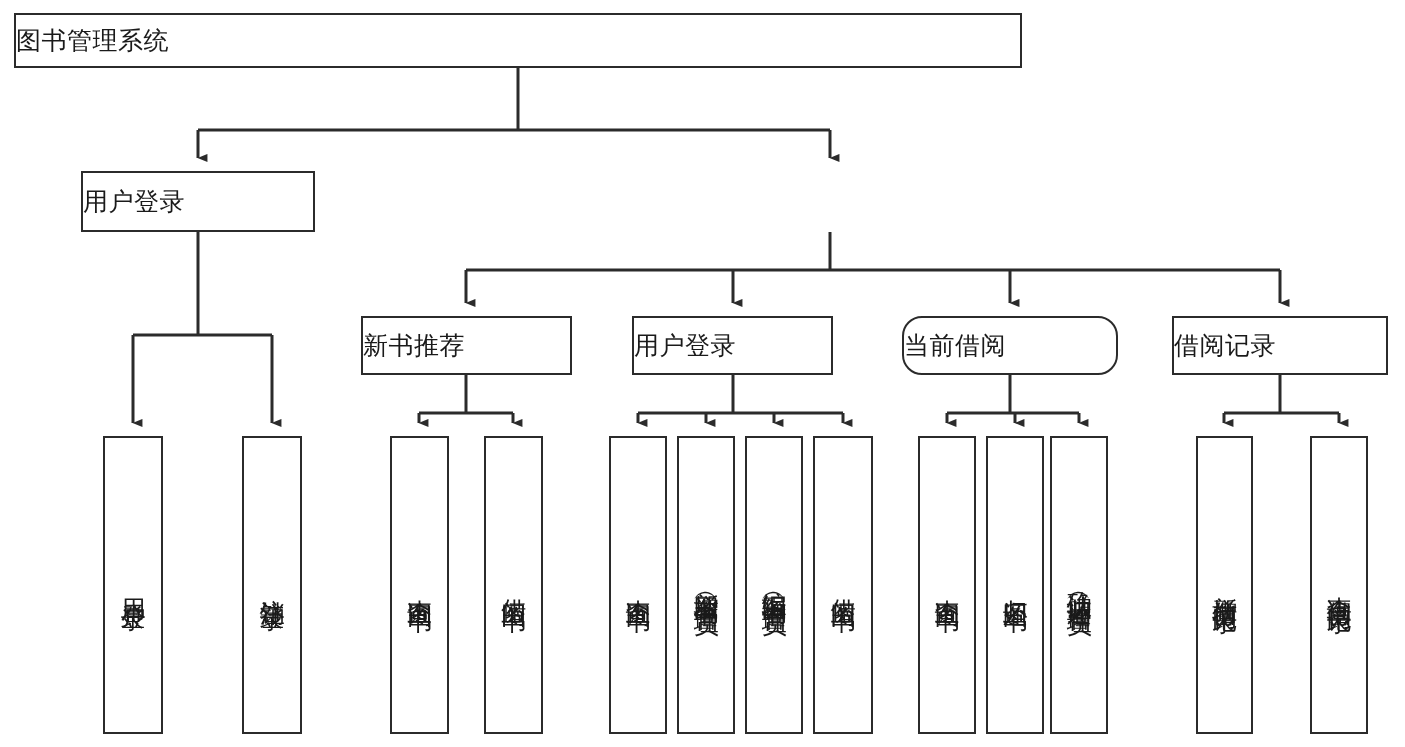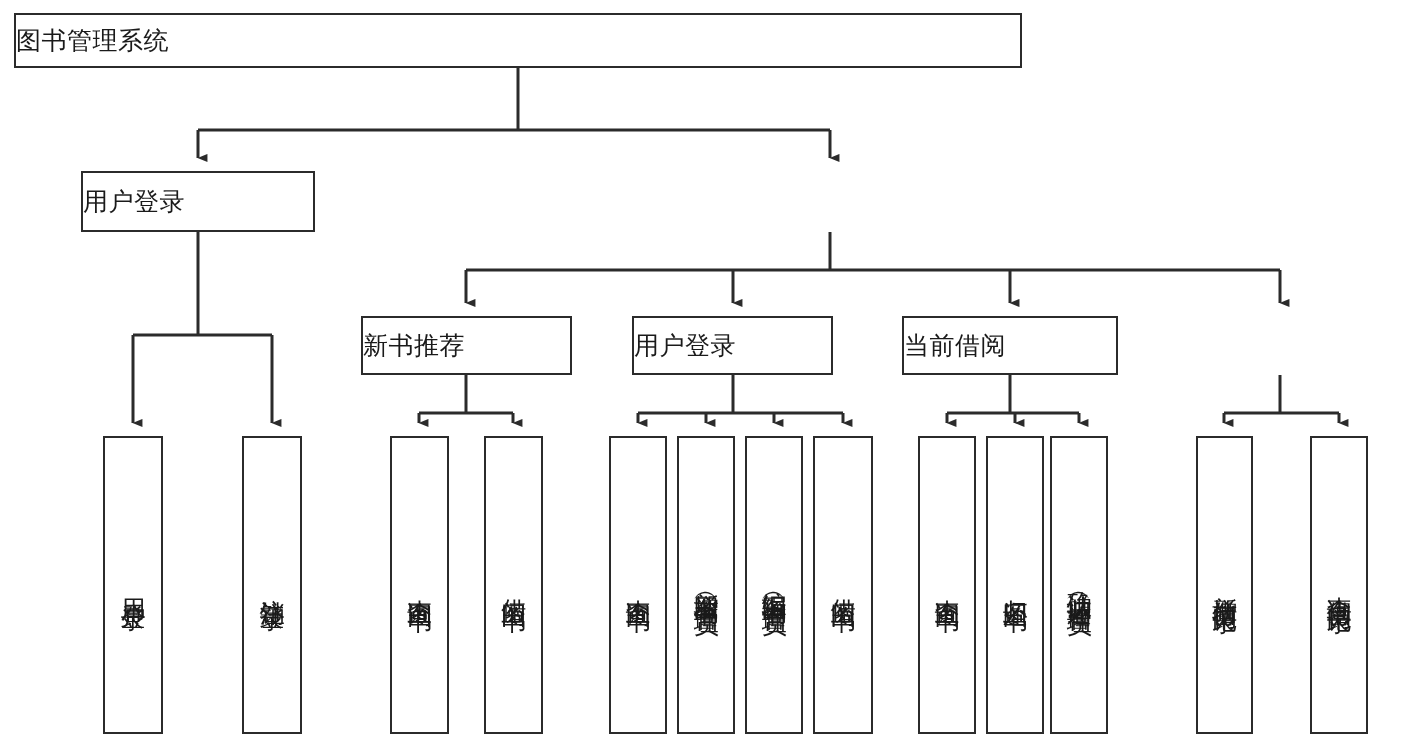--- a/index.html
+++ b/index.html
@@ -129,22 +129,25 @@
   <div class="node node-h" style="left:81px;top:171px;width:234px;height:61px;">
     <span>用户登录</span>
   </div>
 
   <div class="node node-h" style="left:361px;top:316px;width:211px;height:59px;">
     <span>新书推荐</span>
   </div>
   <div class="node node-h" style="left:632px;top:316px;width:201px;height:59px;">
     <span>用户登录</span>
   </div>
-  <div class="node node-h" style="left:902px;top:316px;width:216px;height:59px;">
+  <div class="node node-h" style="left:902px;top:316px;width:216px;height:59px;border-radius:20px;">
     <span>当前借阅</span>
+  </div>
+  <div class="node node-h" style="left:1172px;top:316px;width:216px;height:59px;">
+    <span>借阅记录</span>
   </div>
 
   <div class="node node-v" style="left:103px;top:436px;width:60px;height:298px;">
     <span>用户登录</span>
   </div>
   <div class="node node-v" style="left:242px;top:436px;width:60px;height:298px;">
     <span>注销登录</span>
   </div>
   <div class="node node-v" style="left:390px;top:436px;width:59px;height:298px;">
     <span>查询图书</span>

